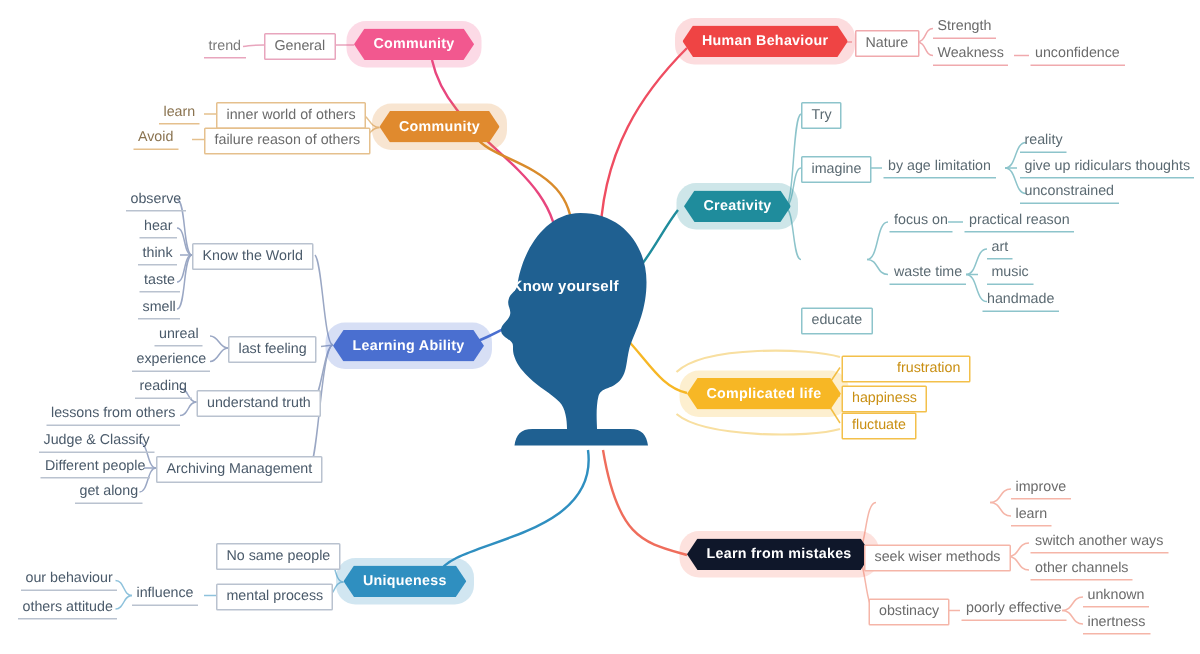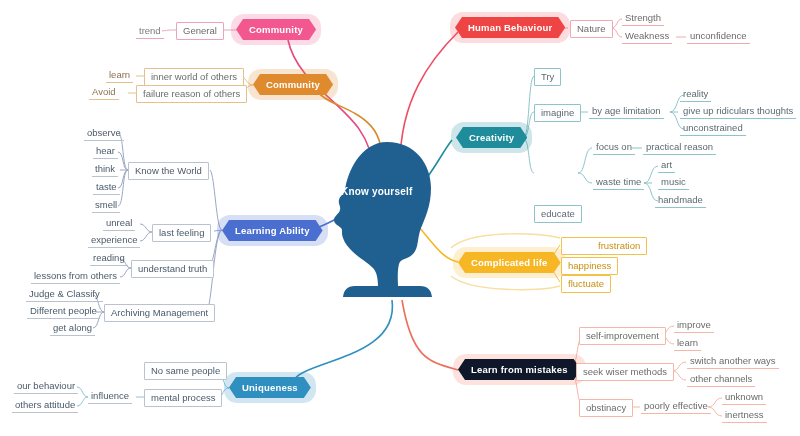--- a/index.html
+++ b/index.html
@@ -247,21 +247,20 @@
   <div class="node ul" style="left:643px;top:140px;border-color:#8dc4cb;color:#5b6a72;">practical reason</div>
   <div class="node ul" style="left:593px;top:175px;border-color:#8dc4cb;color:#5b6a72;">waste time</div>
   <div class="node ul" style="left:658px;top:158px;border-color:#8dc4cb;color:#5b6a72;">art</div>
   <div class="node ul" style="left:658px;top:175px;border-color:#8dc4cb;color:#5b6a72;">music</div>
   <div class="node ul" style="left:655px;top:193px;border-color:#8dc4cb;color:#5b6a72;">handmade</div>
 
   <div class="node box" style="left:561px;top:237px;border-color:#f3c04a;color:#c98f12;padding-left:36px;">frustration</div>
   <div class="node box" style="left:561px;top:257px;border-color:#f3c04a;color:#c98f12;">happiness</div>
   <div class="node box" style="left:561px;top:275px;border-color:#f3c04a;color:#c98f12;">fluctuate</div>
 
-  <div class="node box" style="left:579px;top:327px;border-color:#f5b5a8;color:#6b6b6b;">self-improvement</div>
   <div class="node ul" style="left:674px;top:318px;border-color:#f5b5a8;color:#6b6b6b;">improve</div>
   <div class="node ul" style="left:674px;top:336px;border-color:#f5b5a8;color:#6b6b6b;">learn</div>
 
   <div class="node box" style="left:576px;top:363px;border-color:#f5b5a8;color:#6b6b6b;">seek wiser methods</div>
   <div class="node ul" style="left:687px;top:354px;border-color:#f5b5a8;color:#6b6b6b;">switch another ways</div>
   <div class="node ul" style="left:687px;top:372px;border-color:#f5b5a8;color:#6b6b6b;">other channels</div>
 
   <div class="node box" style="left:579px;top:399px;border-color:#f5b5a8;color:#6b6b6b;">obstinacy</div>
   <div class="node ul" style="left:641px;top:399px;border-color:#f5b5a8;color:#6b6b6b;">poorly effective</div>
   <div class="node ul" style="left:722px;top:390px;border-color:#f5b5a8;color:#6b6b6b;">unknown</div>

